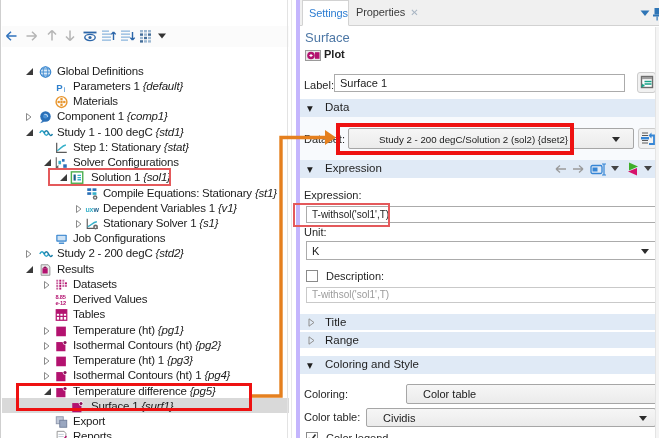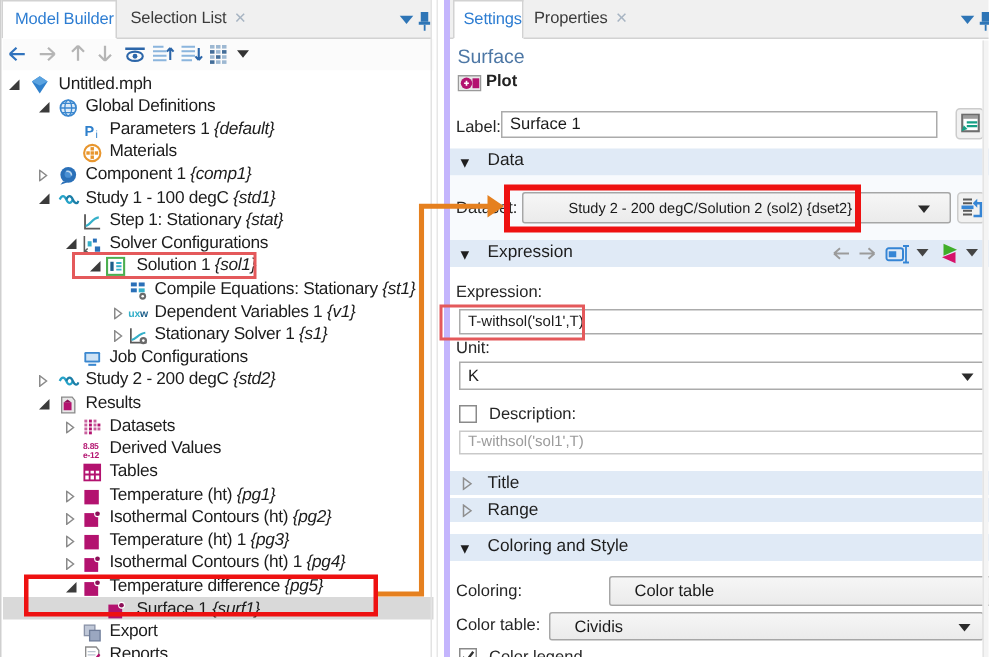--- a/index.html
+++ b/index.html
@@ -52,32 +52,20 @@
 
 .redrect { position:absolute; border:3px solid #ee1111; z-index:50; }
 .redrect2 { position:absolute; border:2px solid #e4595b; z-index:50; }
 #annot { position:absolute; left:0; top:0; width:659px; height:438px; z-index:60; pointer-events:none; }
 </style>
 </head>
 <body>
 <div id="stage">
 
 <div id="left">
-  <div class="tabbar">
-    <div class="tab active" style="left:0; width:77px; padding-left:8px;">Model Builder</div>
-    <div class="tab" style="left:77px; width:93px; padding-left:9px;">Selection List<span class="tabx">✕</span></div>
-    <svg style="position:absolute; left:265px; top:10px;" width="10" height="7" viewBox="0 0 10 7">
-          <path d="M0.5 0.5 L5 6 L9.5 0.5 Z" fill="#2e75b6"></path>
-        </svg>
-    <svg style="position:absolute; left:278px; top:8px;" width="8" height="13" viewBox="0 0 8 13">
-          <rect x="1.5" y="0" width="5" height="6.5" fill="#2e75b6"></rect>
-          <rect x="0" y="6.5" width="8" height="2" fill="#2e75b6"></rect>
-          <rect x="3.5" y="8.5" width="1.2" height="4" fill="#2e75b6"></rect>
-        </svg>
-  </div>
   <div id="ltool">
 <svg style="left:3px;" width="13" height="14" viewBox="0 0 13 14">
           <path d="M1.5 7 H11.5 M1.5 7 L6 2.8 M1.5 7 L6 11.2" stroke="#3173bd" stroke-width="1.5" fill="none"></path>
         </svg>
 <svg style="left:23px;" width="13" height="14" viewBox="0 0 13 14">
           <path d="M1.5 7 H11.5 M11.5 7 L7 2.8 M11.5 7 L7 11.2" stroke="#b5b5b5" stroke-width="1.5" fill="none"></path>
         </svg>
 <svg style="left:44px;" width="12" height="14" viewBox="0 0 12 14">
           <path d="M6 11.5 V1.5 M6 1.5 L2 5.5 M6 1.5 L10 5.5" stroke="#b5b5b5" stroke-width="1.5" fill="none"></path>
         </svg>
@@ -111,30 +99,20 @@
             <rect x="1" y="11.2" width="3" height="2.4" fill="#446e99"></rect>
             <rect x="5" y="11.2" width="3" height="2.4"></rect>
             <rect x="9" y="11.2" width="3" height="2.4"></rect>
           </g>
         </svg>
 <svg style="left:155px; top:6px;" width="10" height="8" viewBox="0 0 10 8">
           <path d="M1 1.5 L5 6.5 L9 1.5 Z" fill="#333"></path>
         </svg>
       </div>
   <div id="tree">
-        <div class="trow" style="top:1.5px;">
-          <svg class="arr-e" style="left:3px;" viewBox="0 0 9 9">
-            <path d="M8 1 L8 8 L1 8 Z" fill="#3b3b3b"></path>
-          </svg>
-          <svg class="ticon" style="left:17px;" viewBox="0 0 16 16">
-            <path d="M8 1 L14 5 L8 14 L2 5 Z" fill="#2f80cc"></path>
-            <path d="M8 1 L14 5 L8 8 L2 5 Z" fill="#5ba3e0"></path>
-          </svg>
-          <span class="lbl" style="left:37px;">Untitled.mph</span>
-        </div>
         <div class="trow" style="top:16.73px;">
           <svg class="arr-e" style="left:23px;" viewBox="0 0 9 9">
             <path d="M8 1 L8 8 L1 8 Z" fill="#3b3b3b"></path>
           </svg>
           <svg class="ticon" style="left:36px;" viewBox="0 0 16 16">
             <circle cx="8" cy="8" r="6" fill="#dcebf8" stroke="#3a87cf" stroke-width="1.3"></circle>
             <ellipse cx="8" cy="8" rx="2.6" ry="6" fill="none" stroke="#3a87cf"></ellipse>
             <path d="M2 8 H14 M3.2 4.5 H12.8 M3.2 11.5 H12.8" stroke="#3a87cf" fill="none"></path>
           </svg>
           <span class="lbl" style="left:55px;">Global Definitions</span>

